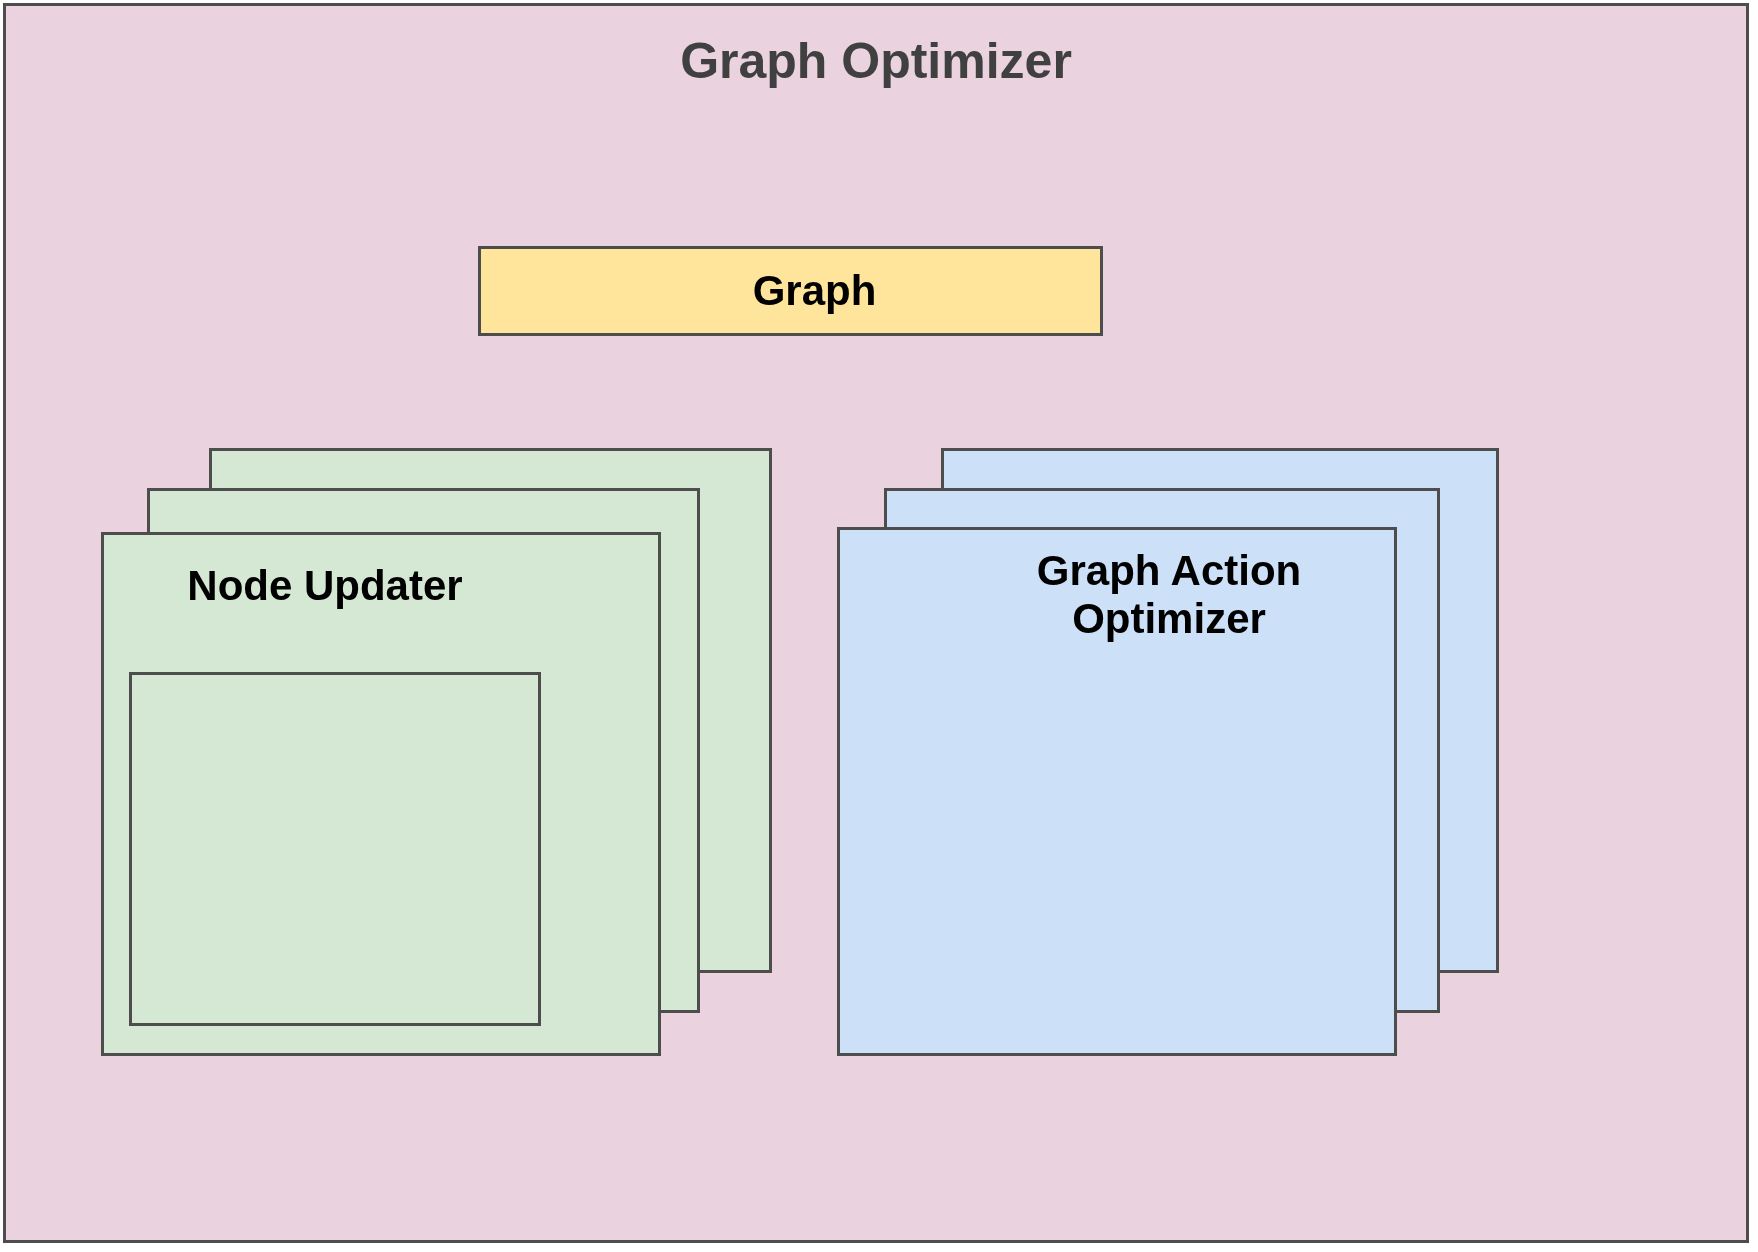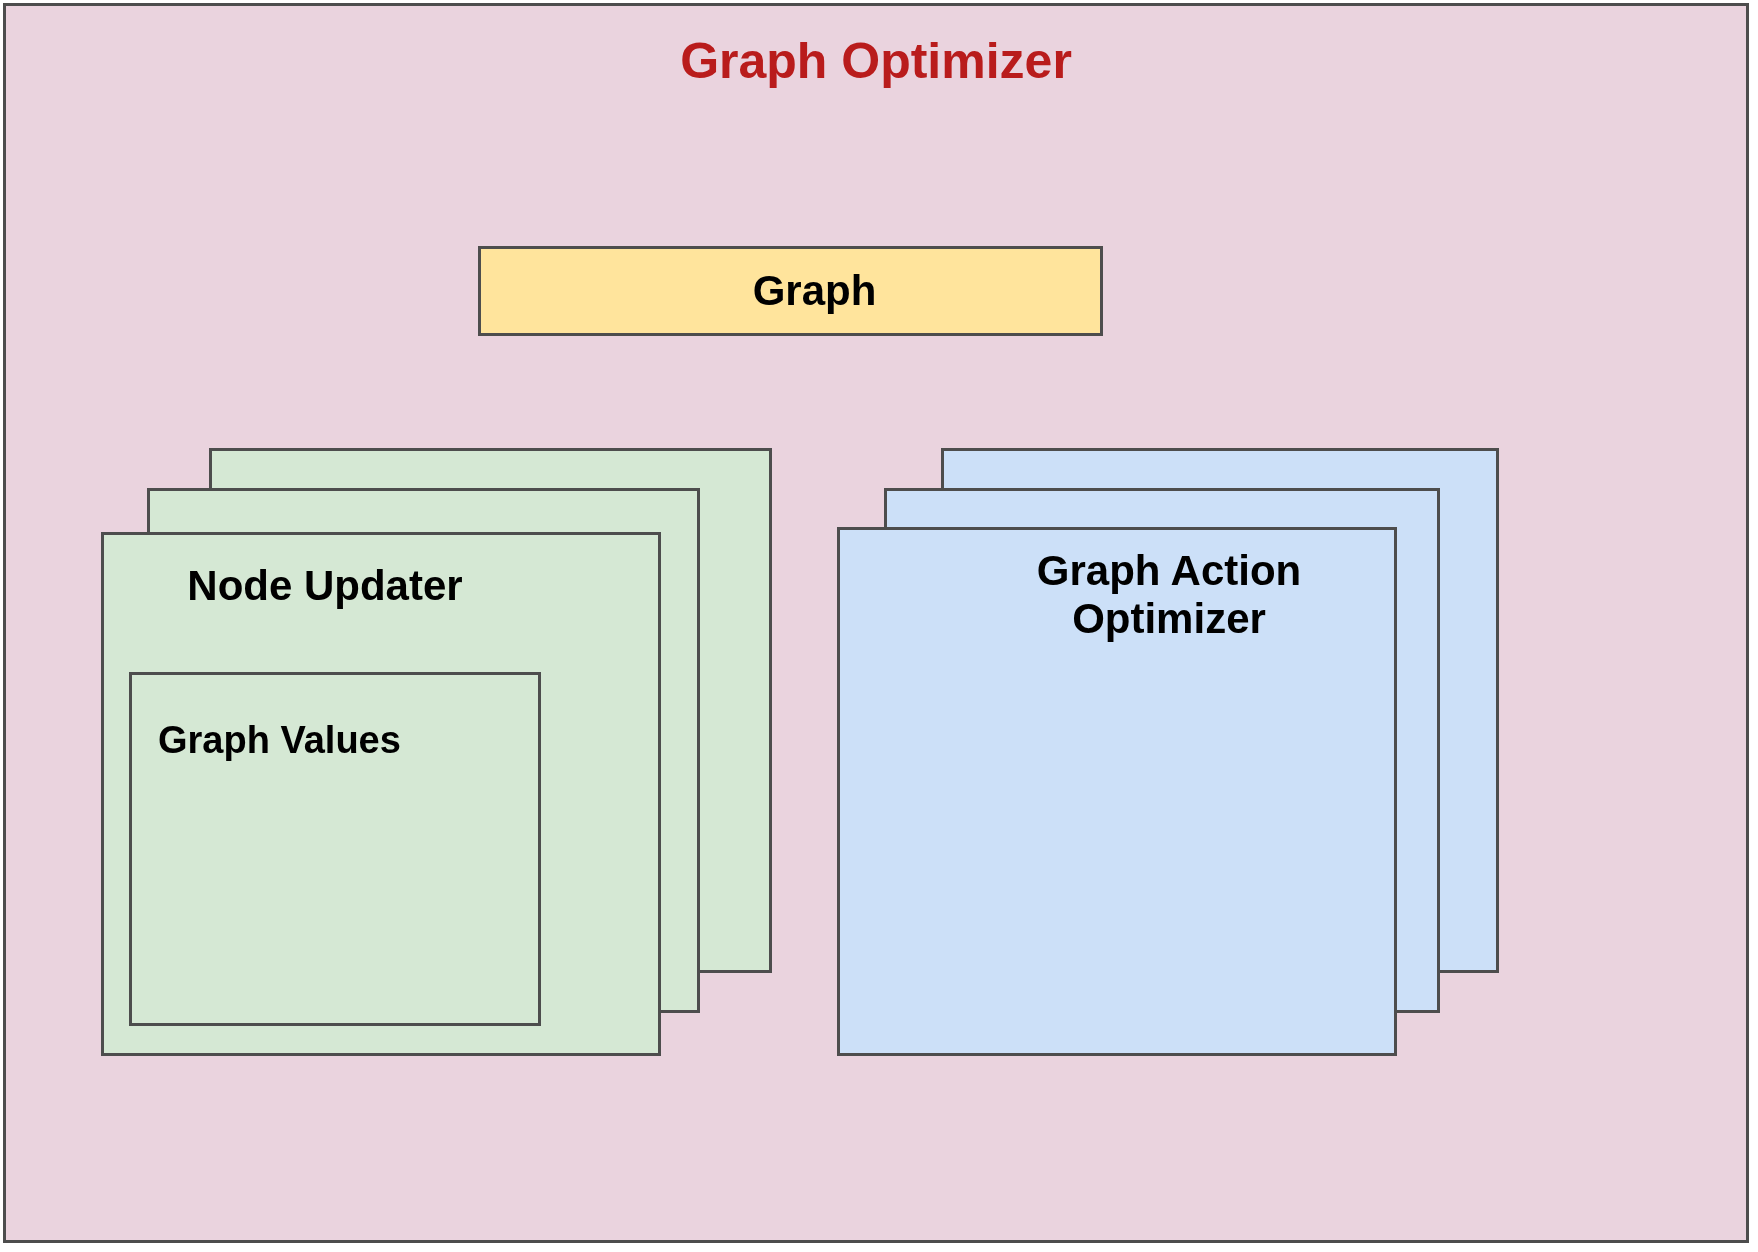--- a/index.html
+++ b/index.html
@@ -27,21 +27,21 @@
   }
 
   .container-title {
     position: absolute;
     left: 0;
     top: 28px;
     width: 100%;
     text-align: center;
     font-size: 50px;
     font-weight: bold;
-    color: #b91c1c;
+    color: #404040;
     letter-spacing: 0px;
     line-height: 1.1;
   }
 
   
   .box {
     position: absolute;
     border: 3px solid #4d4d4d;
     box-sizing: border-box;
     padding-left: 48px;
@@ -156,21 +156,20 @@
 
   <div class="box graph-box">
     <span class="label">Graph</span>
   </div>
 
   <div class="box nu-card-back"></div>
   <div class="box nu-card-mid"></div>
   <div class="box nu-card-front"></div>
   <div class="nu-title">Node Updater</div>
   <div class="box graph-values-box"></div>
-  <div class="graph-values-label">Graph Values</div>
 
   <div class="box gac-card-back"></div>
   <div class="box gac-card-mid"></div>
   <div class="box gac-card-front"></div>
   <div class="gac-title">
     <span class="line">Graph Action</span>
     <span class="line">Optimizer</span>
   </div>
 
 </div>

